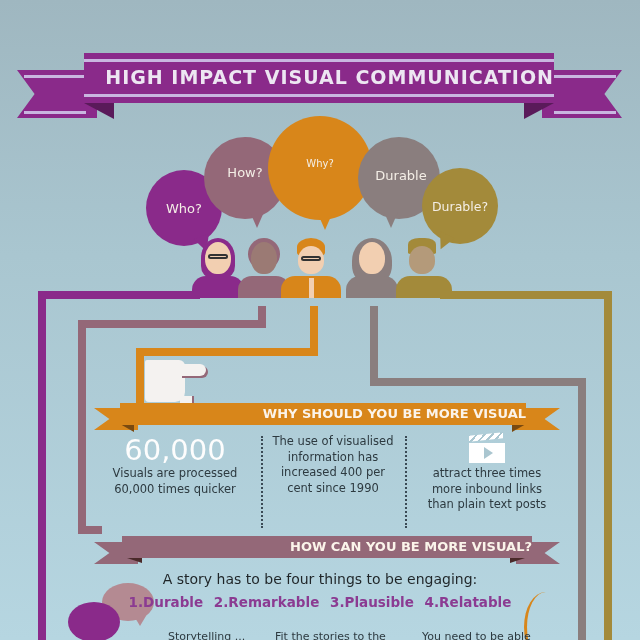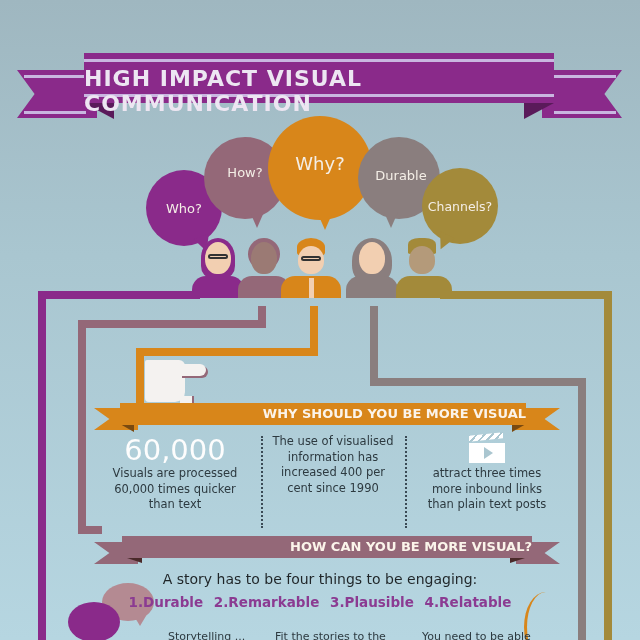--- a/index.html
+++ b/index.html
@@ -13,22 +13,22 @@
   .banner-tail { position:absolute; top:70px; width:80px; height:48px; background:#8a2a8a; }
   .banner-tail.left { left:17px; clip-path: polygon(0 0, 100% 0, 100% 100%, 0 100%, 22% 50%); }
   .banner-tail.right { right:18px; clip-path: polygon(0 0, 100% 0, 78% 50%, 100% 100%, 0 100%); }
   .tail-stripe { position:absolute; height:3px; background:#c9b6e0; }
   .banner-main {
     position:absolute; left:84px; top:53px; width:470px; height:50px; background:#8a2a8a;
   }
   .banner-main .stripe { position:absolute; left:0; right:0; height:3px; background:#c9b6e0; }
   .banner-fold { position:absolute; top:103px; width:30px; height:16px; background:#5a1a5a; }
   .banner-title {
-    position:absolute; left:0; right:0; top:13px; text-align:left; color:#ede6f2;
-    font-family:"DejaVu Sans", sans-serif; font-weight:bold; font-size:22px; letter-spacing:1px;
+    position:absolute; left:0; right:0; top:13px; text-align:right; color:#ede6f2;
+    font-family:"DejaVu Sans", sans-serif; font-weight:bold; font-size:19px; letter-spacing:1px;
   }
   
   .bubble { position:absolute; border-radius:50%; display:flex; align-items:center; justify-content:center;
     color:#f4eee6; font-family:"DejaVu Sans", sans-serif; font-size:13px; }
   .bubble-tail { position:absolute; width:0; height:0; }
   
   .person { position:absolute; top:238px; width:52px; height:60px; }
   .head { position:absolute; left:13px; top:4px; width:26px; height:32px; border-radius:50% 50% 45% 45%; background:#f2cfb1; }
   .hair { position:absolute; }
   .body { position:absolute; left:0; bottom:0; width:52px; height:22px; border-radius:14px 14px 0 0; }
@@ -69,32 +69,32 @@
   <div class="bubble" style="left:146px;top:170px;width:76px;height:76px;background:#8a2a8a;">
     <span>Who?</span>
   </div>
   <div class="bubble-tail" style="left:196px;top:236px;border-left:8px solid transparent;border-right:8px solid transparent;border-top:16px solid #8a2a8a;transform:rotate(-20deg);"></div>
 
   <div class="bubble" style="left:204px;top:137px;width:82px;height:82px;background:#946878;">
     <span style="margin-top:-12px;">How?</span>
   </div>
   <div class="bubble-tail" style="left:250px;top:212px;border-left:7px solid transparent;border-right:7px solid transparent;border-top:16px solid #946878;"></div>
 
-  <div class="bubble" style="left:268px;top:116px;width:104px;height:104px;background:#d8861a;font-size:18px;">
+  <div class="bubble" style="left:268px;top:116px;width:104px;height:104px;background:#d8861a;font-size:10px;">
     <span style="margin-top:-10px;">Why?</span>
   </div>
   <div class="bubble-tail" style="left:318px;top:214px;border-left:7px solid transparent;border-right:7px solid transparent;border-top:16px solid #d8861a;"></div>
 
   <div class="bubble" style="left:358px;top:137px;width:82px;height:82px;background:#8a7e7e;">
     <span style="margin-top:-6px;margin-left:4px;">Durable</span>
   </div>
   <div class="bubble-tail" style="left:384px;top:212px;border-left:7px solid transparent;border-right:7px solid transparent;border-top:16px solid #8a7e7e;"></div>
 
   <div class="bubble" style="left:422px;top:168px;width:76px;height:76px;background:#a38a3a;font-size:12.5px;">
-    <span>Channels?</span>
+    <span>Durable?</span>
   </div>
   <div class="bubble-tail" style="left:436px;top:234px;border-left:8px solid transparent;border-right:8px solid transparent;border-top:16px solid #a38a3a;transform:rotate(25deg);"></div>
 </div>
 
 <div>
   <div class="person" style="left:192px;">
     <div class="hair" style="left:9px;top:0;width:34px;height:40px;border-radius:50% 50% 30% 30%;background:#8a2a8a;"></div>
     <div class="head"></div>
     <div class="hair" style="left:16px;top:16px;width:20px;height:5px;border:2px solid #333;border-radius:3px;box-sizing:border-box;"></div>
     <div class="body" style="background:#8a2a8a;"></div>
@@ -156,21 +156,20 @@
   <div class="ribbon-tail" style="left:516px;top:408px;background:#d8861a;clip-path:polygon(0 0,100% 0,65% 50%,100% 100%,0 100%);"></div>
   <div class="abs" style="left:120px;top:424px;width:14px;height:8px;background:#7a4a10;clip-path:polygon(0 0,100% 0,100% 100%);"></div>
   <div class="abs" style="left:512px;top:424px;width:14px;height:8px;background:#7a4a10;clip-path:polygon(0 0,100% 0,0 100%);"></div>
   <div class="ribbon-main" style="left:120px;top:403px;width:406px;height:22px;background:#d8861a;line-height:22px;padding-left:40px;box-sizing:border-box;">WHY SHOULD YOU BE MORE VISUAL</div>
 </div>
 
 <div class="stat" style="left:100px;top:434px;width:150px;">
   <div class="big">60,000</div>
   <div class="txt">Visuals are processed</div>
   <div class="txt">60,000 times quicker</div>
-  <div class="txt">than text</div>
 </div>
 <div class="vsep" style="left:261px;top:436px;height:92px;"></div>
 <div class="stat" style="left:262px;top:434px;width:142px;">
   <div class="txt">The use of visualised</div>
   <div class="txt">information has</div>
   <div class="txt">increased 400 per</div>
   <div class="txt">cent since 1990</div>
 </div>
 <div class="vsep" style="left:405px;top:436px;height:92px;"></div>
 <div class="stat" style="left:412px;top:434px;width:150px;">

